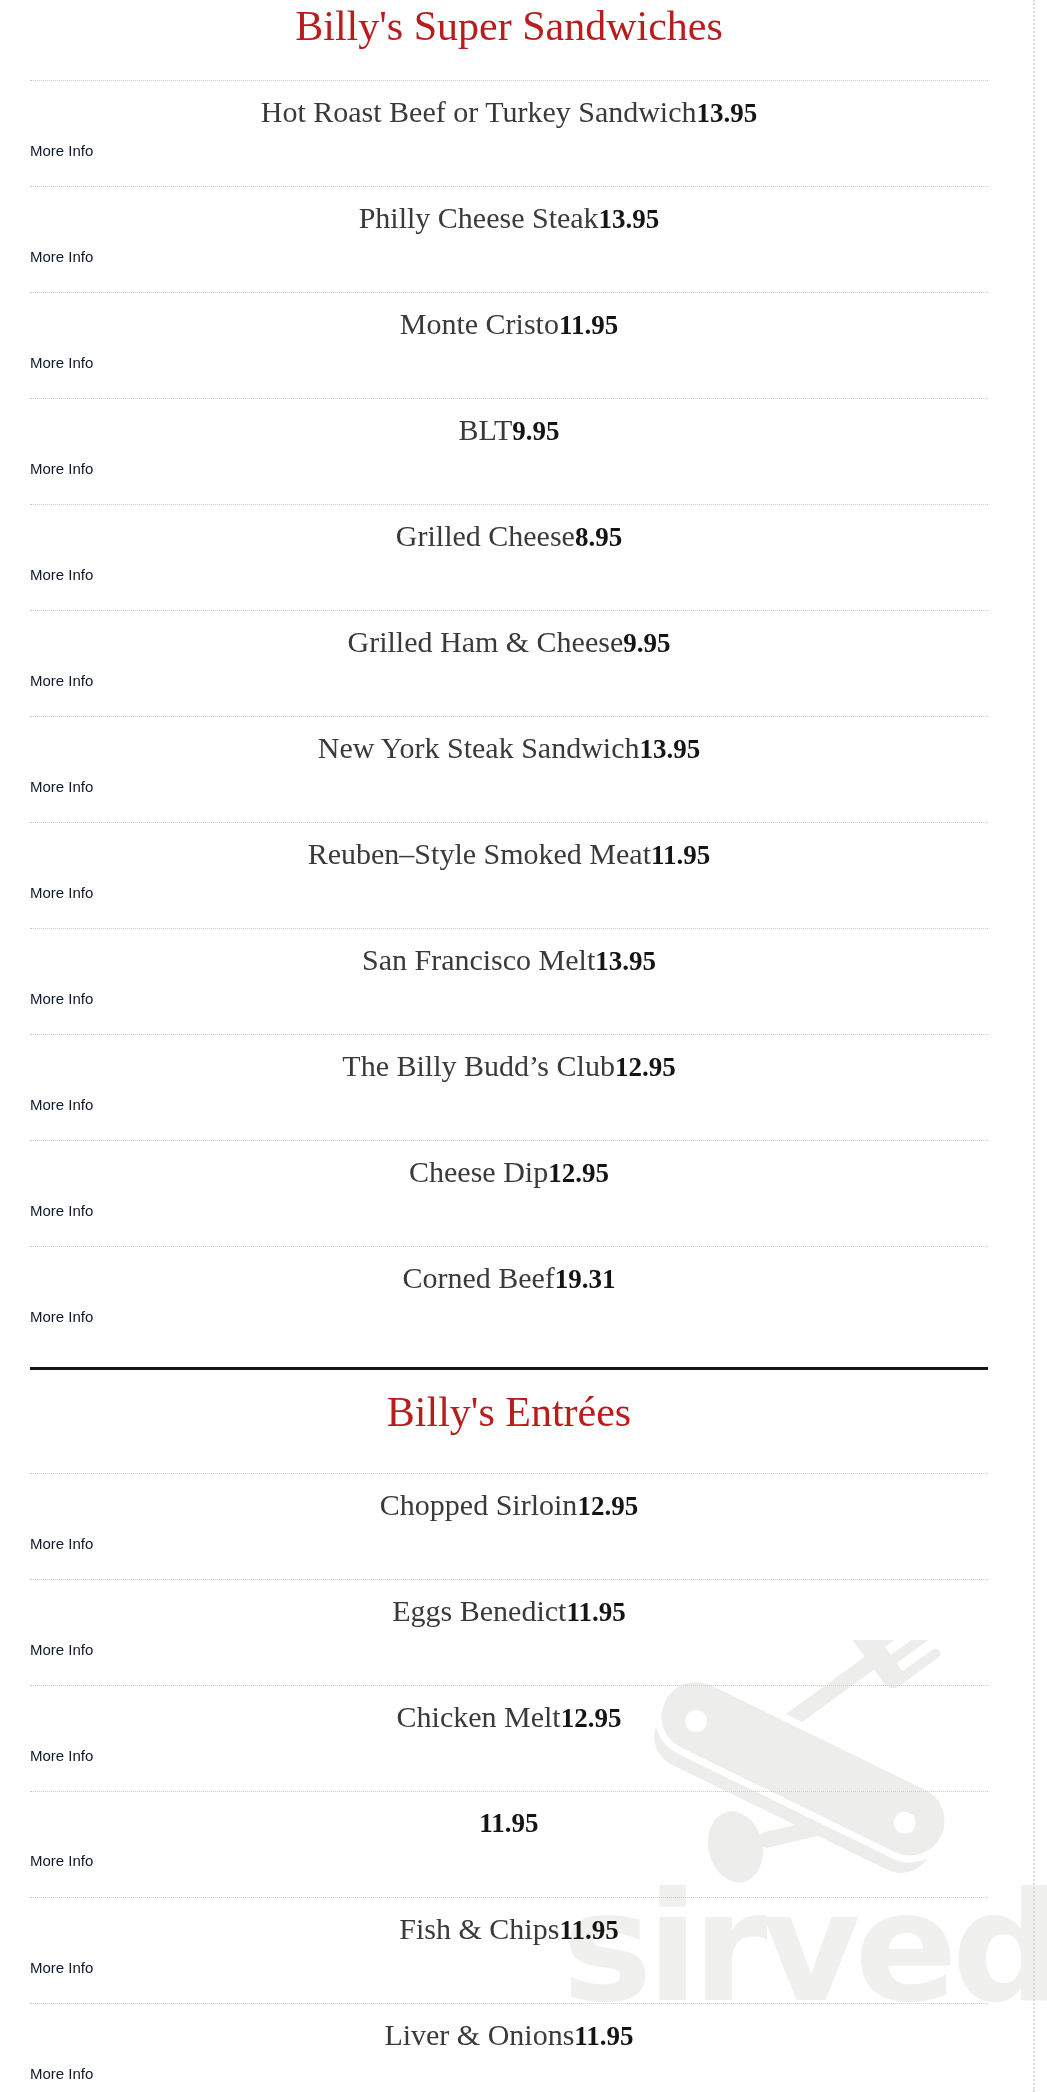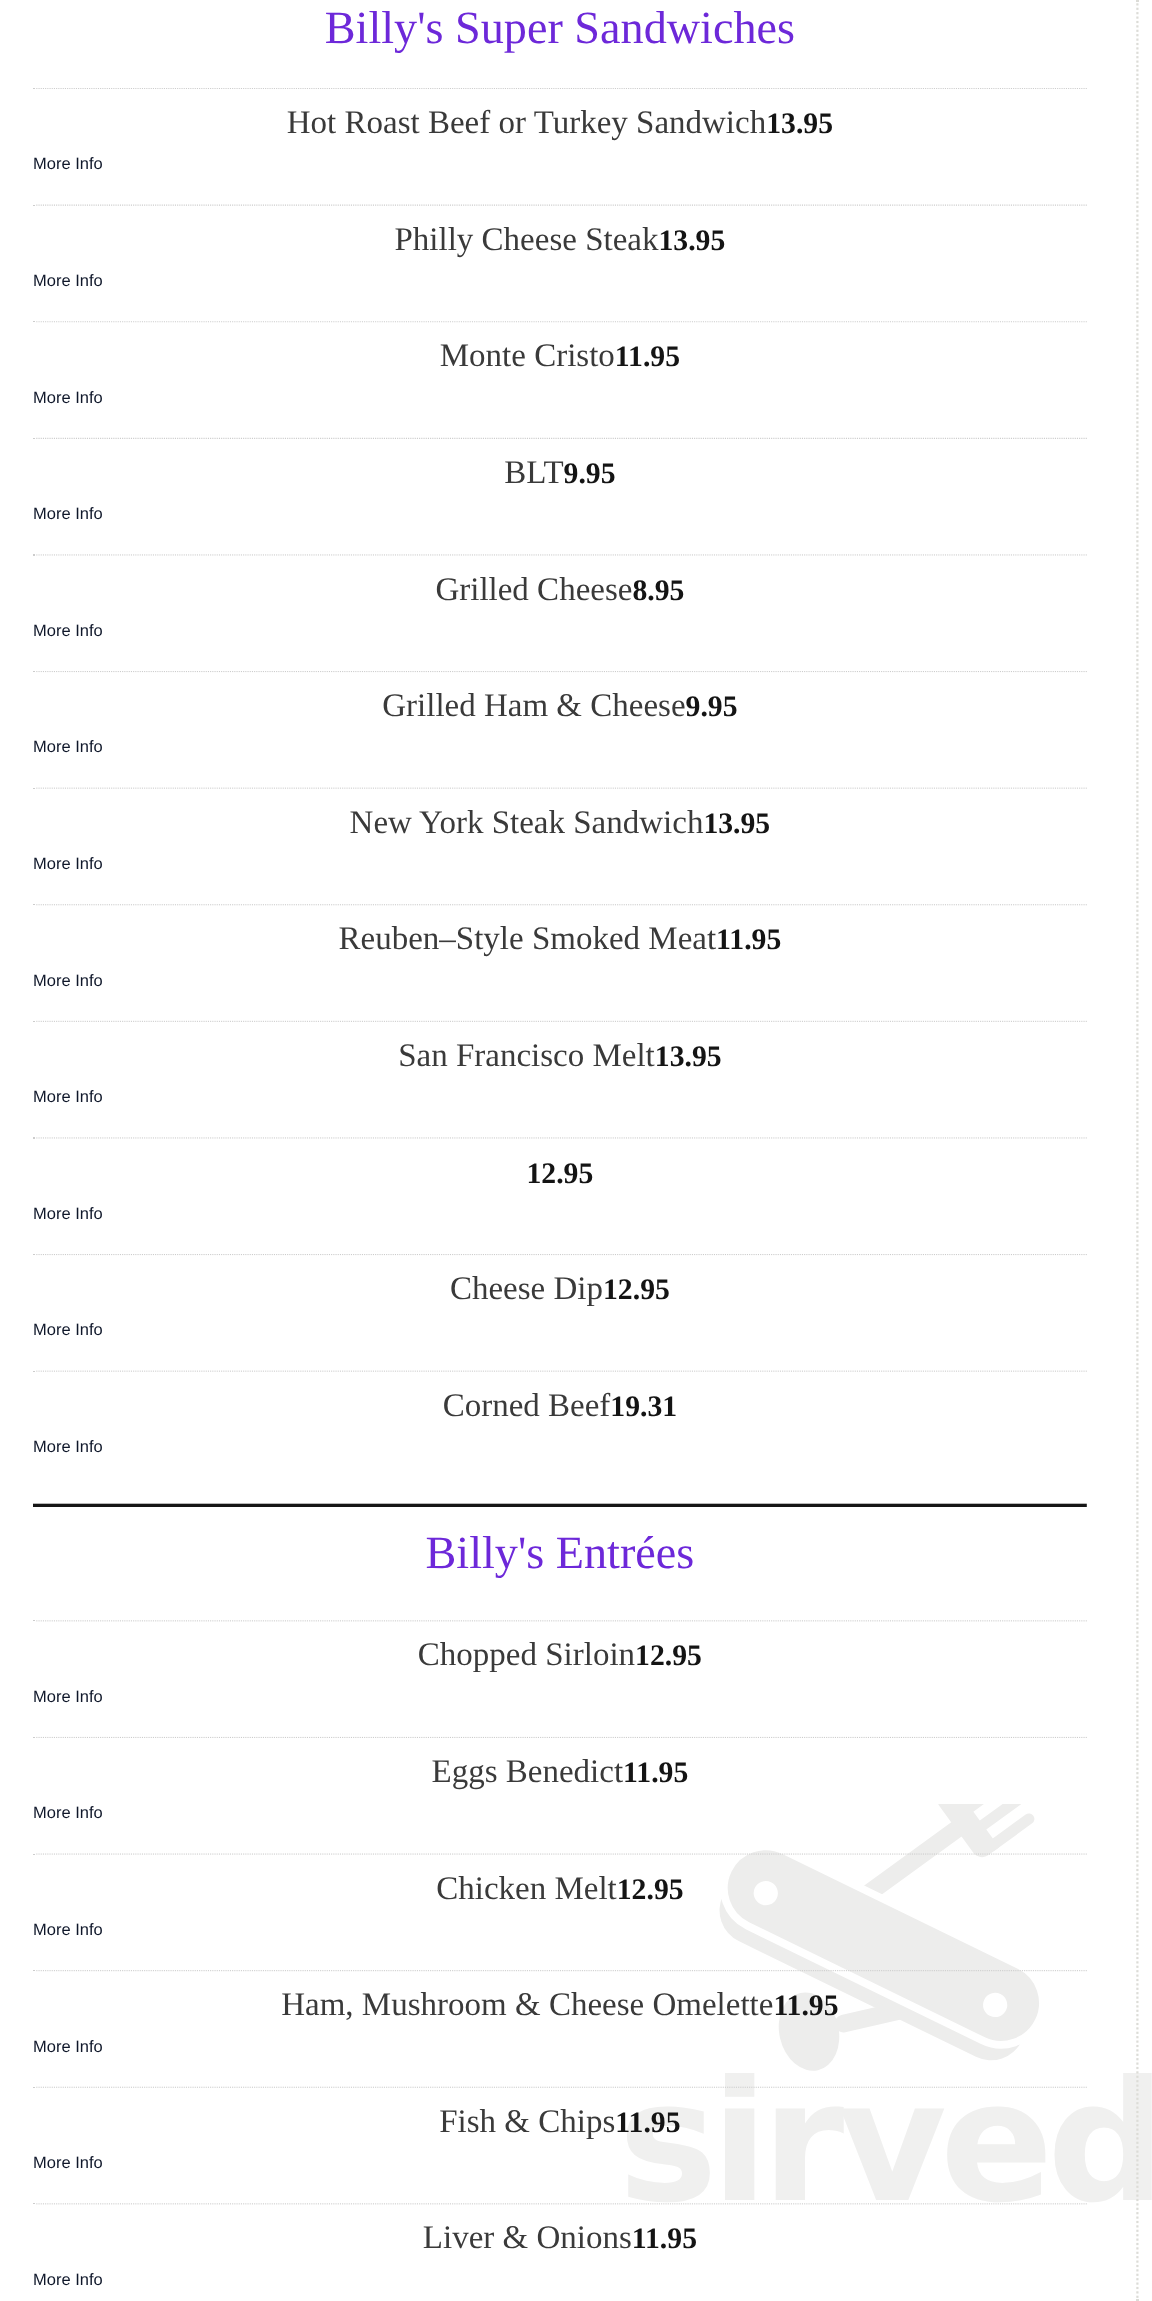--- a/index.html
+++ b/index.html
@@ -18,21 +18,21 @@
   }
   
   .v-divider{
     position:absolute;left:1033px;top:0;height:2092px;width:0;
     border-left:2px dotted #dcdcd7;z-index:2;
   }
   
   .content{position:absolute;left:30px;top:0;width:958px;z-index:1;}
   .section-title{
     font-family:"Liberation Serif",serif;font-weight:400;
-    font-size:42px;line-height:52px;color:#6d28d9;
+    font-size:42px;line-height:52px;color:#b91c1c;
     text-align:center;margin:0 0 28px 0;
   }
   .section-rule{display:none;height:3px;background:#161616;margin:15px 0 0 0;}
   .menu-section + .menu-section .section-rule{display:block;}
   .menu-section + .menu-section .section-title{margin:16px 0 35px 0;}
   .menu-item{
     border-top:1px dotted #cccccc;
     height:106px;box-sizing:border-box;
     padding:14px 0 0 0;
   }
@@ -157,20 +157,21 @@
   <div class="menu-item">
     <div class="item-line">
       <span class="item-name">San Francisco Melt</span>
       <span class="item-price">13.95</span>
     </div>
     <a class="more-info">More Info</a>
   </div>
 
   <div class="menu-item">
     <div class="item-line">
+      <span class="item-name">The Billy Budd’s Club</span>
       <span class="item-price">12.95</span>
     </div>
     <a class="more-info">More Info</a>
   </div>
 
   <div class="menu-item">
     <div class="item-line">
       <span class="item-name">Cheese Dip</span>
       <span class="item-price">12.95</span>
     </div>
@@ -210,21 +211,20 @@
   <div class="menu-item">
     <div class="item-line">
       <span class="item-name">Chicken Melt</span>
       <span class="item-price">12.95</span>
     </div>
     <a class="more-info">More Info</a>
   </div>
 
   <div class="menu-item">
     <div class="item-line">
-      <span class="item-name">Ham, Mushroom &amp; Cheese Omelette</span>
       <span class="item-price">11.95</span>
     </div>
     <a class="more-info">More Info</a>
   </div>
 
   <div class="menu-item">
     <div class="item-line">
       <span class="item-name">Fish &amp; Chips</span>
       <span class="item-price">11.95</span>
     </div>

